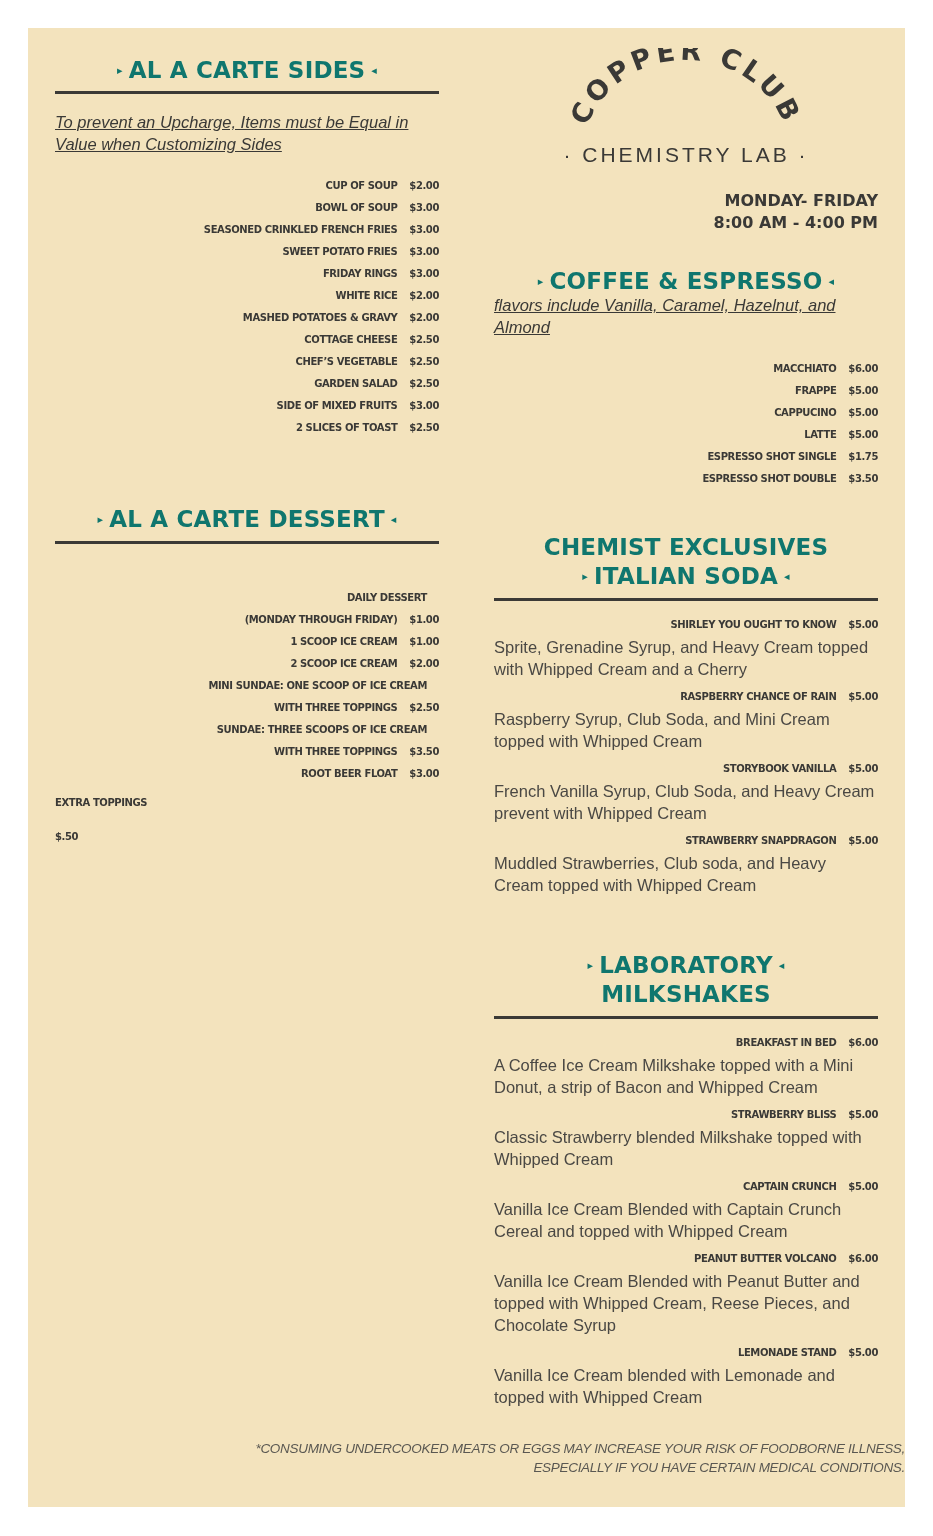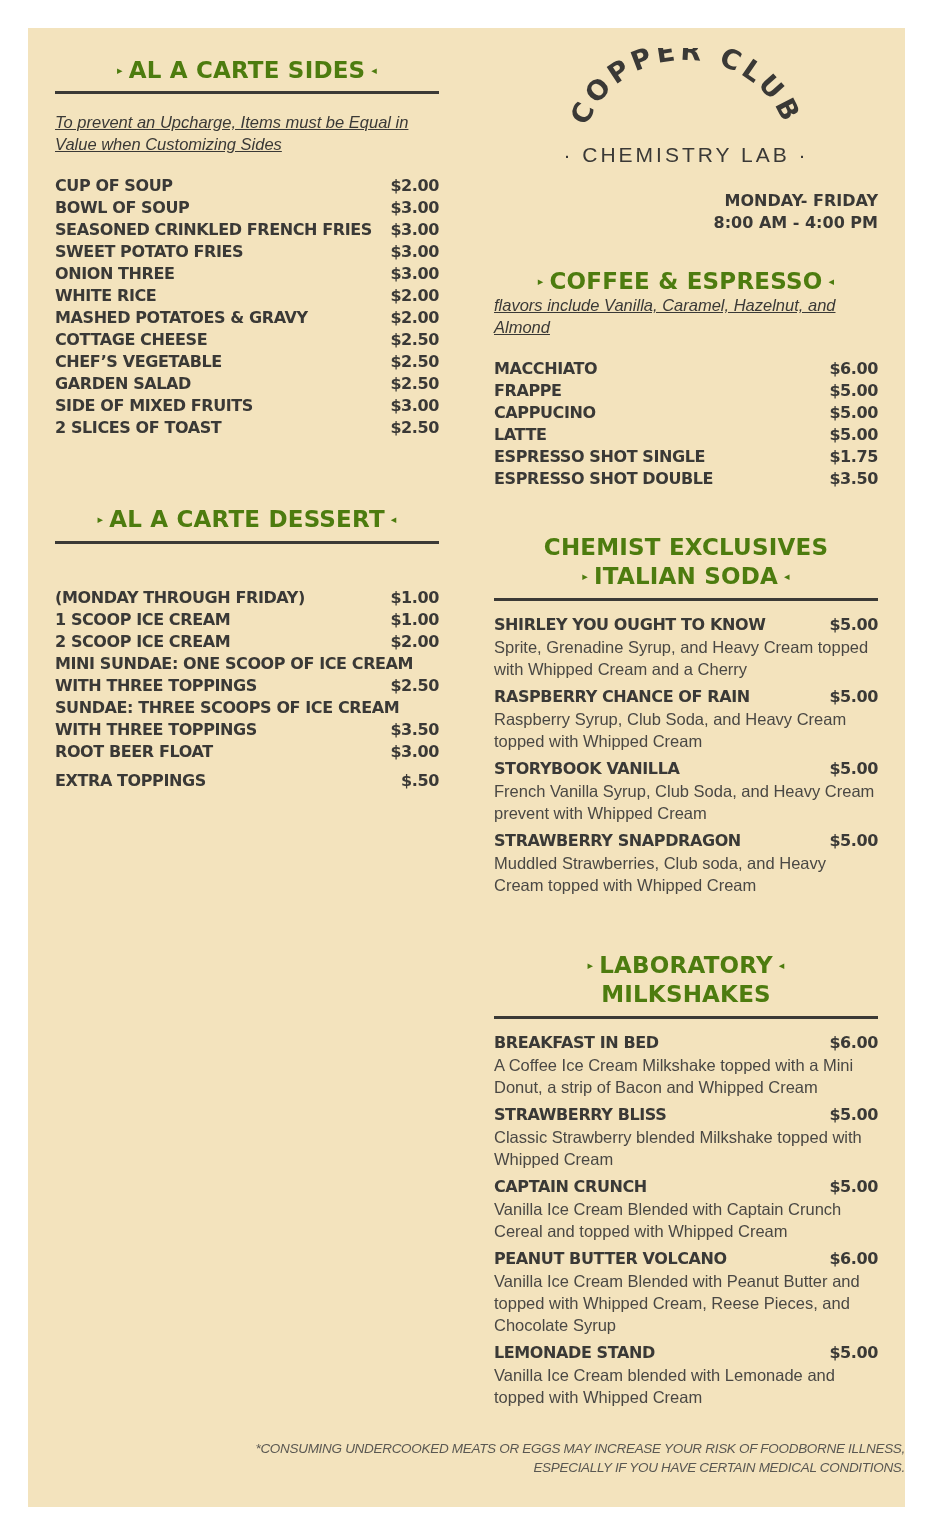--- a/index.html
+++ b/index.html
@@ -12,34 +12,34 @@
     position: absolute; left: 28px; top: 28px; width: 877px; height: 1479px;
     background: #f3e3bd;
   }
   .col { position: absolute; }
   .col-left { left: 27px; top: 0; width: 384px; }
   .col-right { left: 466px; top: 0; width: 384px; }
 
   .sec-title {
     font-family: "DejaVu Sans", sans-serif; font-weight: bold;
     font-size: 23px; text-align: center; letter-spacing: 0.2px;
-    color: #4d7c0f; line-height: 29px; white-space: nowrap;
+    color: #0f766e; line-height: 29px; white-space: nowrap;
   }
   .sec-title .arrow { font-size: 11px; vertical-align: 4px; margin: 0 6px; }
   .rule { height: 3px; background: #3b3a36; width: 384px; }
 
   .note {
     font-family: "Liberation Sans", sans-serif; font-style: italic;
     font-size: 16.5px; line-height: 22px; color: #3a3936; text-decoration: underline;
   }
 
   .row {
-    display: flex; justify-content: space-between; align-items: baseline;
+    display: flex; justify-content: flex-end; align-items: baseline;
     font-family: "DejaVu Sans", sans-serif; font-weight: bold;
-    font-size: 16px; line-height: 22px; letter-spacing: -0.4px;
+    font-size: 10px; line-height: 22px; letter-spacing: -0.4px;
     color: #3a3936; white-space: nowrap; gap: 12px;
   }
   .row .price { text-align: right; }
 
   .item { margin-bottom: 6px; }
   .item .desc {
     font-family: "Liberation Sans", sans-serif; font-size: 16.5px;
     line-height: 22px; color: #4a4844;
   }
 
@@ -85,21 +85,21 @@
           </div>
         <div class="row">
             <span>SEASONED CRINKLED FRENCH FRIES</span>
             <span class="price">$3.00</span>
           </div>
         <div class="row">
             <span>SWEET POTATO FRIES</span>
             <span class="price">$3.00</span>
           </div>
         <div class="row">
-            <span>ONION THREE</span>
+            <span>FRIDAY RINGS</span>
             <span class="price">$3.00</span>
           </div>
         <div class="row">
             <span>WHITE RICE</span>
             <span class="price">$2.00</span>
           </div>
         <div class="row">
             <span>MASHED POTATOES &amp; GRAVY</span>
             <span class="price">$2.00</span>
           </div>
@@ -126,20 +126,24 @@
       </div>
     </div>
 
     <div style="position:absolute; top:477px; left:0; width:384px;">
       <div class="sec-title">
         <span class="arrow">▸</span><span>AL A CARTE DESSERT</span><span class="arrow">◂</span>
       </div>
       <div class="rule" style="margin-top:7px;"></div>
       <div style="margin-top:43px;">
         <div class="row">
+            <span>DAILY DESSERT</span>
+            <span class="price"></span>
+          </div>
+        <div class="row">
             <span>(MONDAY THROUGH FRIDAY)</span>
             <span class="price">$1.00</span>
           </div>
         <div class="row">
             <span>1 SCOOP ICE CREAM</span>
             <span class="price">$1.00</span>
           </div>
         <div class="row">
             <span>2 SCOOP ICE CREAM</span>
             <span class="price">$2.00</span>
@@ -157,21 +161,21 @@
             <span class="price"></span>
           </div>
         <div class="row">
             <span>WITH THREE TOPPINGS</span>
             <span class="price">$3.50</span>
           </div>
         <div class="row">
             <span>ROOT BEER FLOAT</span>
             <span class="price">$3.00</span>
           </div>
-        <div class="row" style="margin-top:7px;">
+        <div class="row" style="margin-top:7px;flex-direction:column;">
             <span>EXTRA TOPPINGS</span>
             <span class="price">$.50</span>
           </div>
       </div>
     </div>
   </div>
 
   <div class="col col-right">
 
     <div class="logo">
@@ -235,21 +239,21 @@
               <span>SHIRLEY YOU OUGHT TO KNOW</span>
               <span class="price">$5.00</span>
             </div>
           <div class="desc">Sprite, Grenadine Syrup, and Heavy Cream topped with Whipped Cream and a Cherry</div>
         </div>
         <div class="item">
           <div class="row">
               <span>RASPBERRY CHANCE OF RAIN</span>
               <span class="price">$5.00</span>
             </div>
-          <div class="desc">Raspberry Syrup, Club Soda, and Heavy Cream topped with Whipped Cream</div>
+          <div class="desc">Raspberry Syrup, Club Soda, and Mini Cream topped with Whipped Cream</div>
         </div>
         <div class="item">
           <div class="row">
               <span>STORYBOOK VANILLA</span>
               <span class="price">$5.00</span>
             </div>
           <div class="desc">French Vanilla Syrup, Club Soda, and Heavy Cream prevent with Whipped Cream</div>
         </div>
         <div class="item">
           <div class="row">

